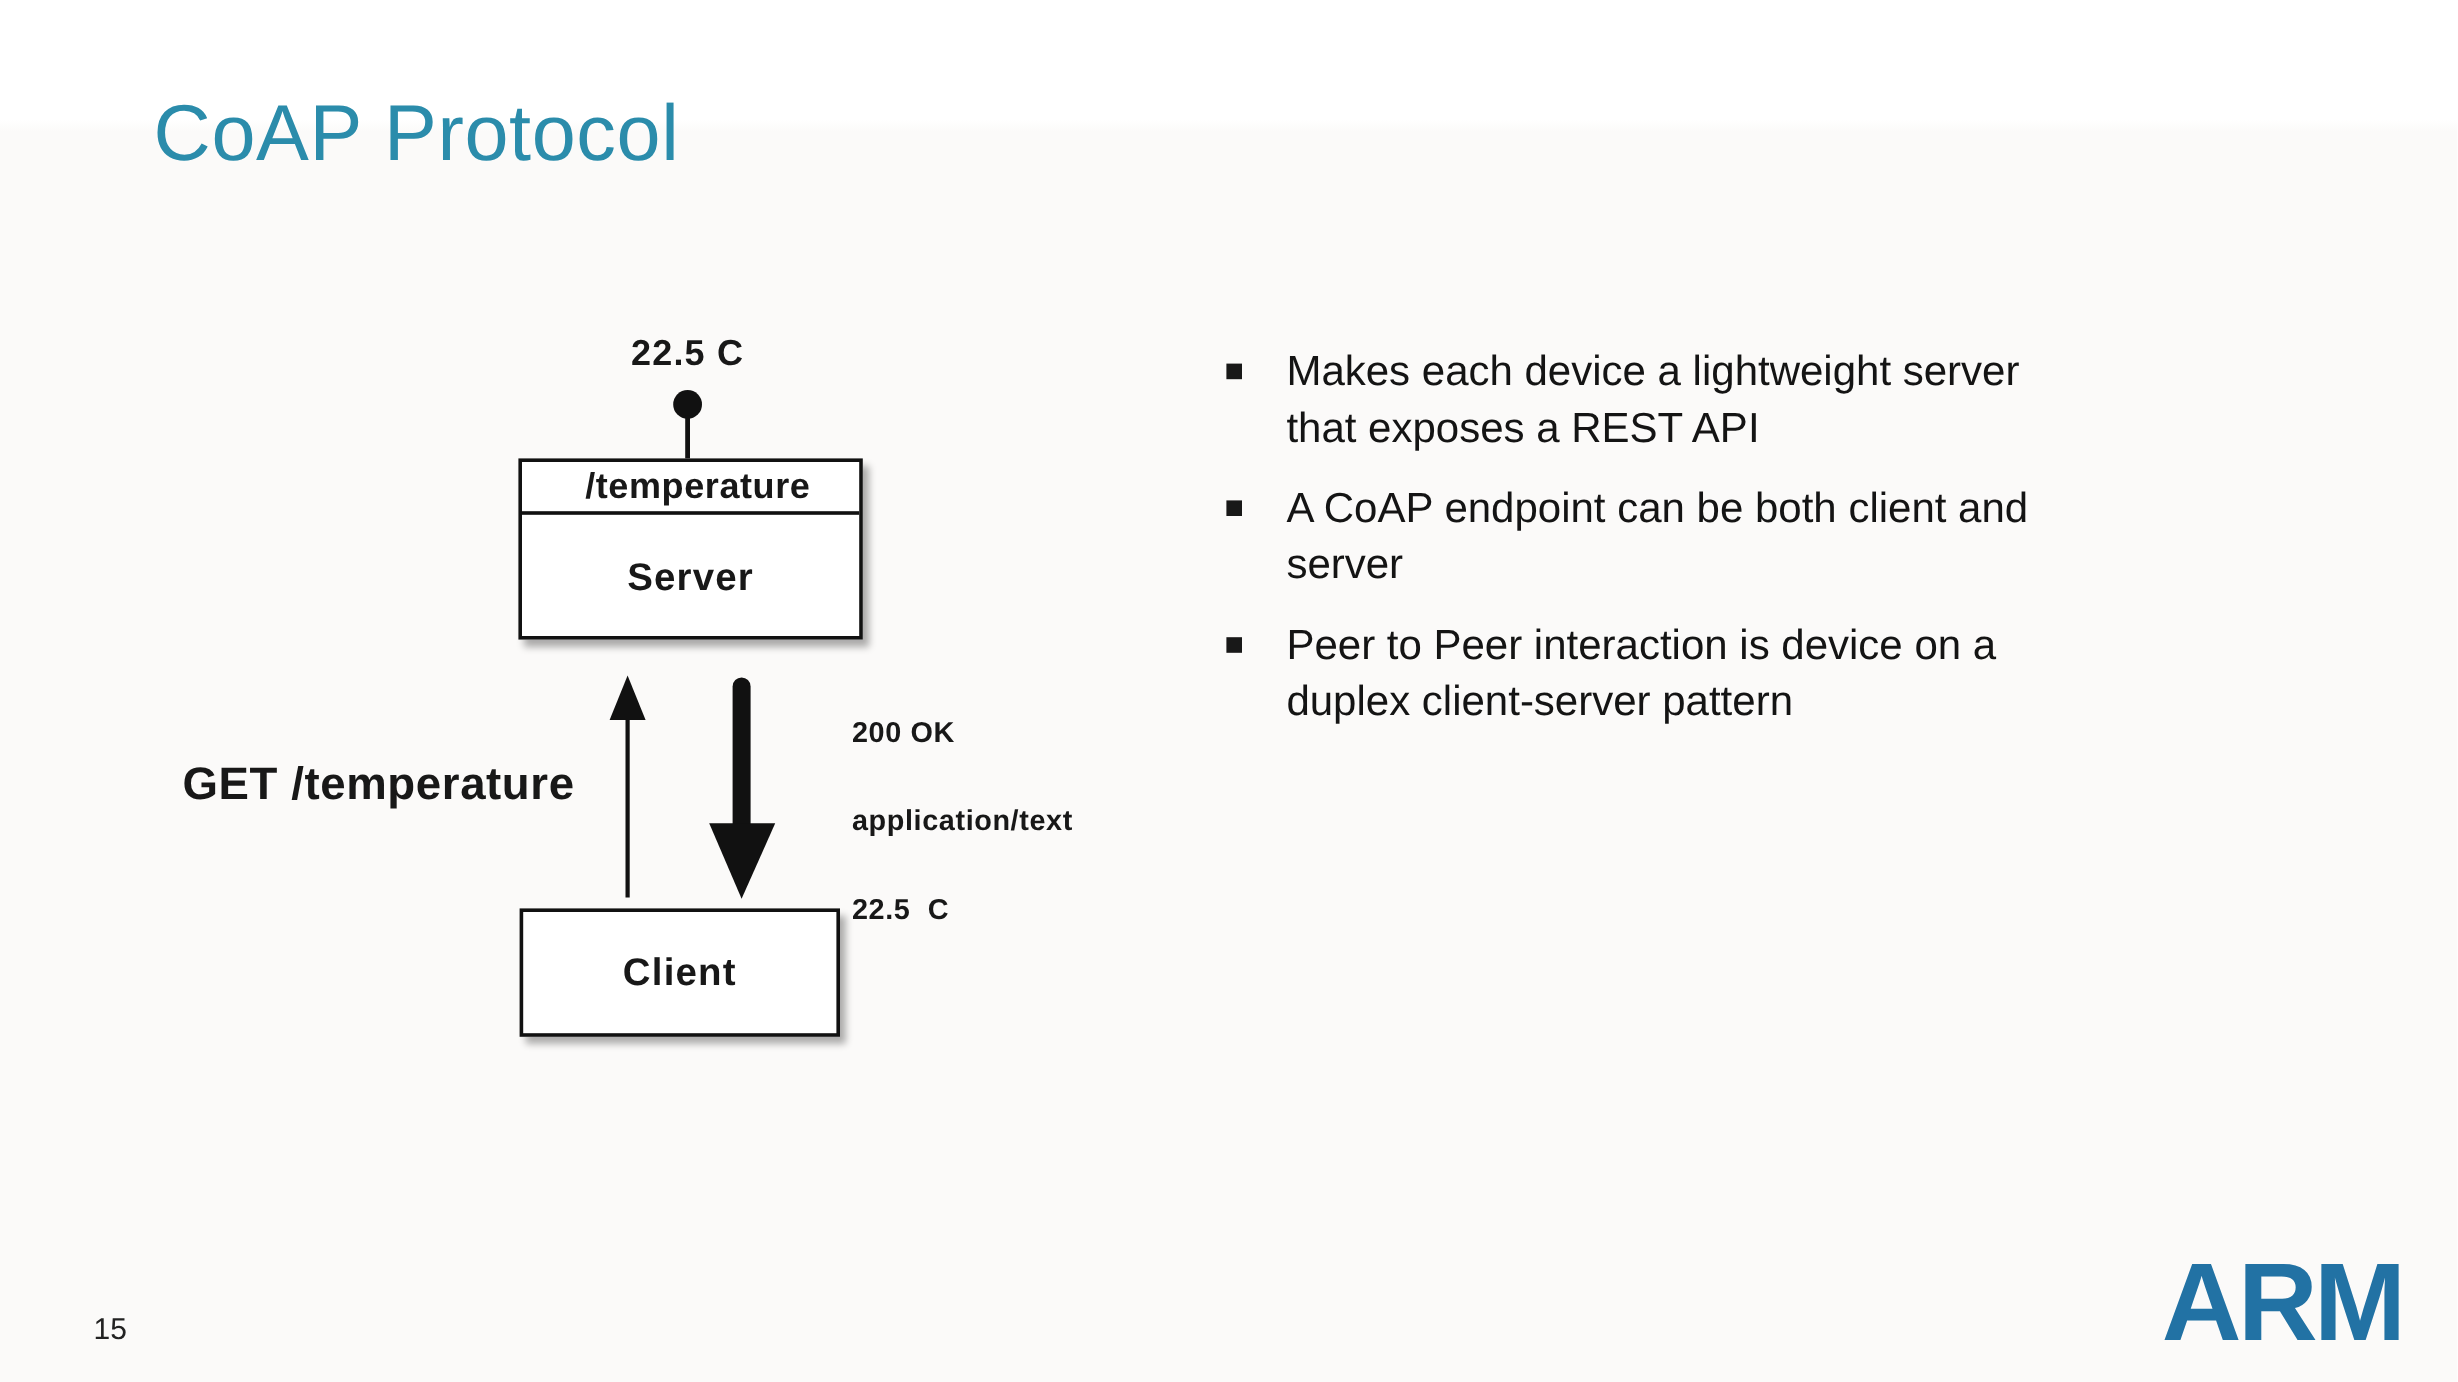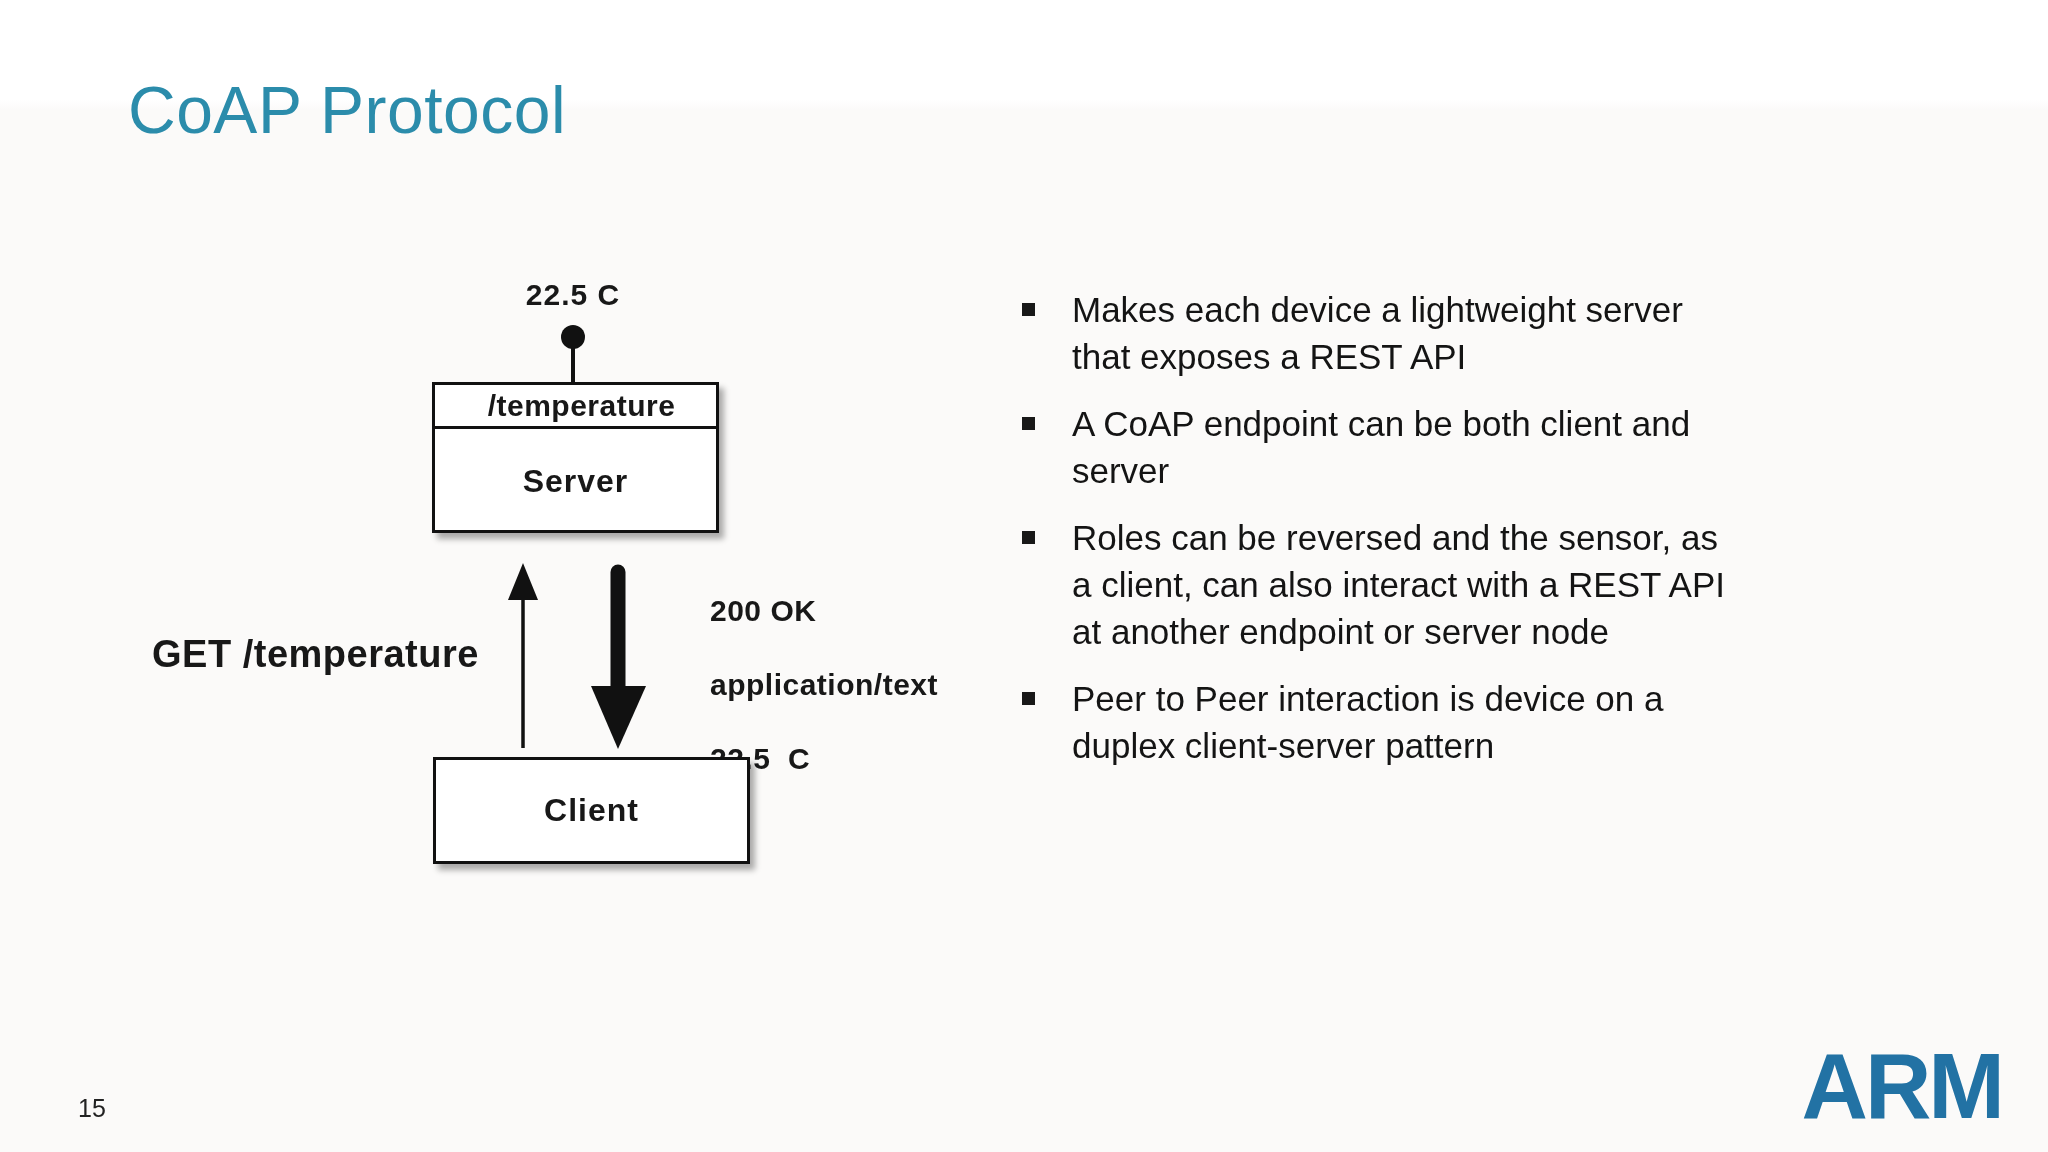--- a/index.html
+++ b/index.html
@@ -48,21 +48,21 @@
     border-bottom: 3px solid #111111;
     display: flex; align-items: center; justify-content: center;
     font-size: 30px; font-weight: 700; letter-spacing: 0.5px; padding-left: 12px;
   }
   .server-box .server-body {
     height: 104px;
     display: flex; align-items: center; justify-content: center;
     font-size: 32px; font-weight: 700; letter-spacing: 1px;
   }
   .client-box {
-    left: 433px; top: 757px; width: 317px; height: 107px;
+    left: 433px; top: 757px; width: 267px; height: 107px;
     display: flex; align-items: center; justify-content: center;
     font-size: 32px; font-weight: 700; letter-spacing: 1px;
   }
 
   
   .sensor-value {
     position: absolute;
     left: 473px; top: 278px; width: 200px;
     text-align: center;
     font-size: 30px; font-weight: 700; letter-spacing: 1px;
@@ -70,21 +70,21 @@
   }
   .request-label {
     position: absolute;
     left: 152px; top: 633px;
     font-size: 38px; font-weight: 700; letter-spacing: 0.5px;
     white-space: pre;
   }
   .response-label {
     position: absolute;
     left: 710px; top: 592px;
-    font-size: 30px; font-weight: 700; letter-spacing: 0.5px;
+    font-size: 24px; font-weight: 700; letter-spacing: 0.5px;
     line-height: 37px;
     white-space: pre;
   }
 
   
   .bullets {
     position: absolute;
     left: 1022px; top: 286px; width: 900px;
     list-style: none; margin: 0; padding: 0;
   }
@@ -170,26 +170,20 @@
       <span class="bullet-text">Makes each device a lightweight server
 that exposes a REST API</span>
     </li>
     <li>
       <span class="bullet-marker"></span>
       <span class="bullet-text">A CoAP endpoint can be both client and
 server</span>
     </li>
     <li>
       <span class="bullet-marker"></span>
-      <span class="bullet-text">Roles can be reversed and the sensor, as
-a client, can also interact with a REST API
-at another endpoint or server node</span>
-    </li>
-    <li>
-      <span class="bullet-marker"></span>
       <span class="bullet-text">Peer to Peer interaction is device on a
 duplex client-server pattern</span>
     </li>
   </ul>
 
   <div class="page-number">15</div>
   <div class="arm-logo">ARM</div>
 
 </div>
 

